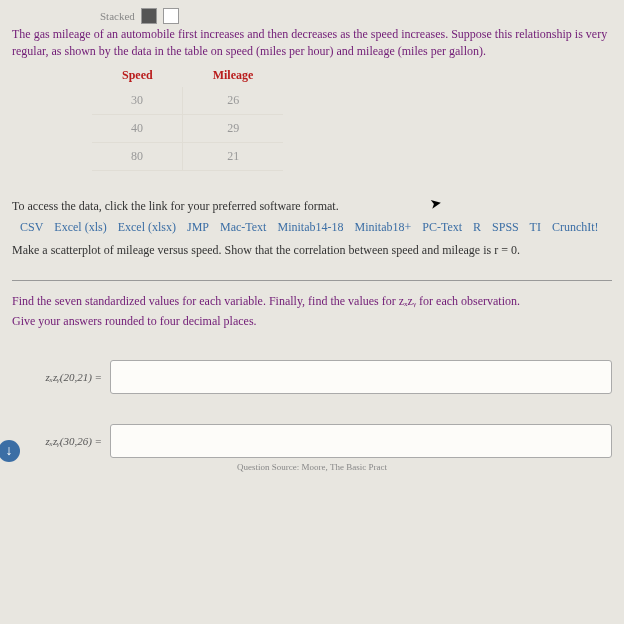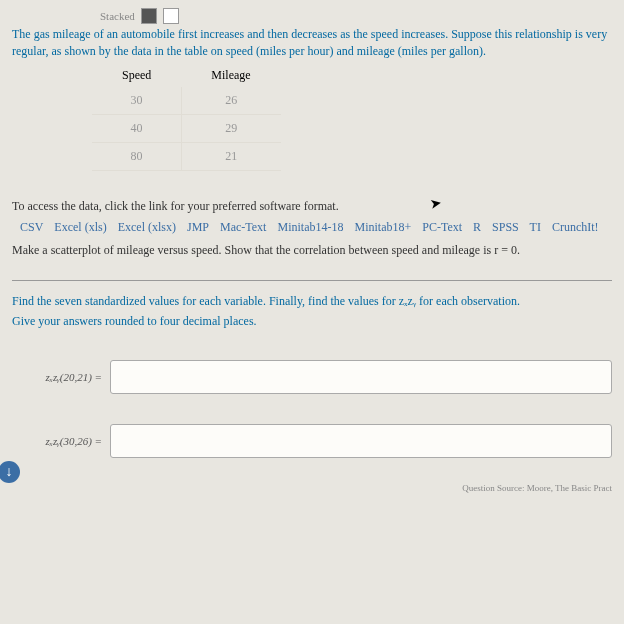--- a/index.html
+++ b/index.html
@@ -20,31 +20,31 @@
   margin-bottom: 2px;
 }
 .stacked-label { color: #888; font-size: 11px; }
 .toggle-box {
   width: 14px; height: 14px;
   border: 1px solid #999;
   display: inline-block;
   background: #fff;
 }
 .toggle-box.on { background: #555; }
-.para { line-height: 1.4; color: #0369a1; margin-bottom: 4px; }
+.para { line-height: 1.4; color: #701a75; margin-bottom: 4px; }
 table.data {
   margin-left: 80px;
   border-collapse: collapse;
   font-size: 12px;
 }
 table.data th {
-  font-weight: normal;
+  font-weight: bold;
   padding: 4px 30px;
   text-align: center;
-  color: #000000;
+  color: #b91c1c;
   margin-top: 32px;
 }
 table.data td {
   padding: 6px 30px;
   text-align: center;
   color: #999;
   border-bottom: 1px solid #e0ddd5;
   border-right: 1px solid #e0ddd5;
 }
 table.data td:last-child { border-right: none; }
@@ -54,21 +54,21 @@
 .instruct { margin-top: 8px; color: #333; }
 hr.sep {
   border: none;
   border-top: 1px solid #999;
   margin: 22px 0 12px 0;
 }
 .answer-row {
   display: flex;
   align-items: center;
   margin-top: 30px;
-  margin-bottom: 25px;
+  margin-bottom: 4px;
 }
 .answer-label {
   width: 90px;
   font-size: 11px;
   color: #555;
   font-style: italic;
   text-align: right;
   padding-right: 8px;
 }
 .answer-input {
@@ -86,21 +86,21 @@
   bottom: 18px;
   width: 22px; height: 22px;
   border-radius: 50%;
   background: #3b6ea5;
   color: #fff;
   display: flex;
   align-items: center;
   justify-content: center;
   font-size: 14px;
 }
-.source { text-align: right; color: #888; font-size: 9px; margin-top: 4px; }
+.source { text-align: center; color: #888; font-size: 9px; margin-top: 4px; }
 .cursor {
   position: absolute;
   left: 430px;
   top: 195px;
   font-size: 14px;
   color: #000;
   transform: rotate(-10deg);
 }
 </style>
 </head>

